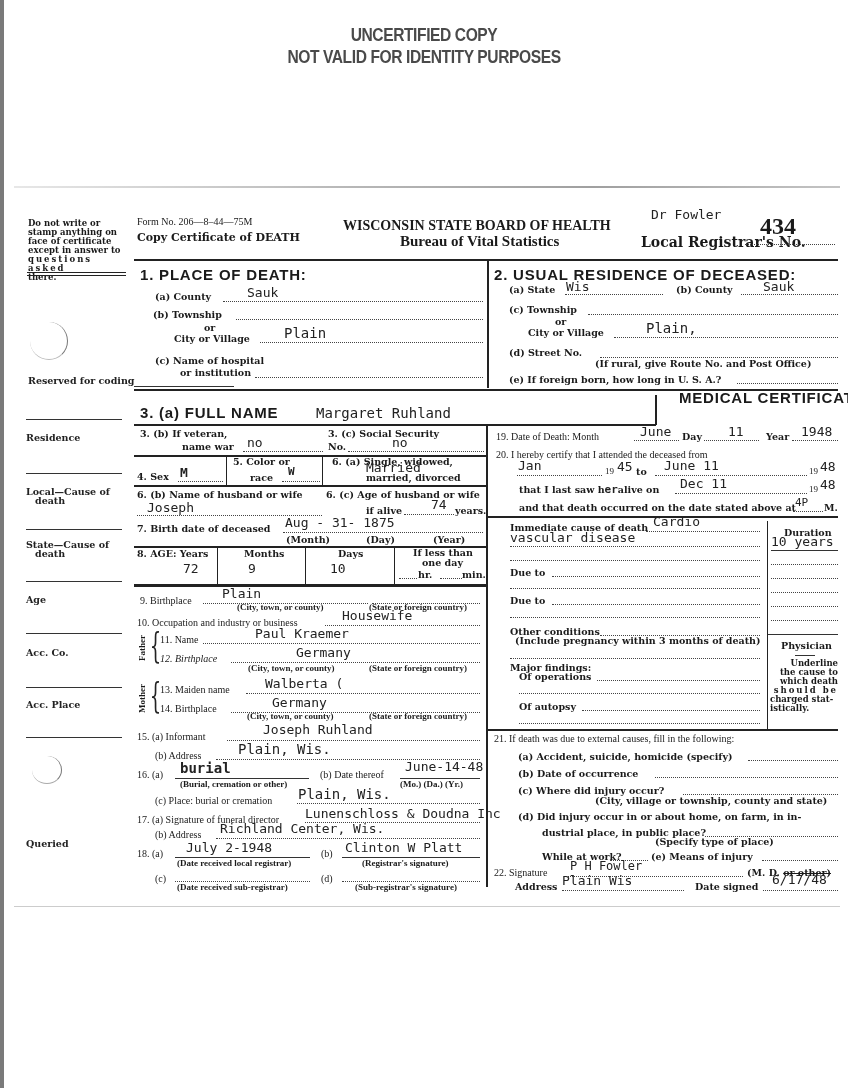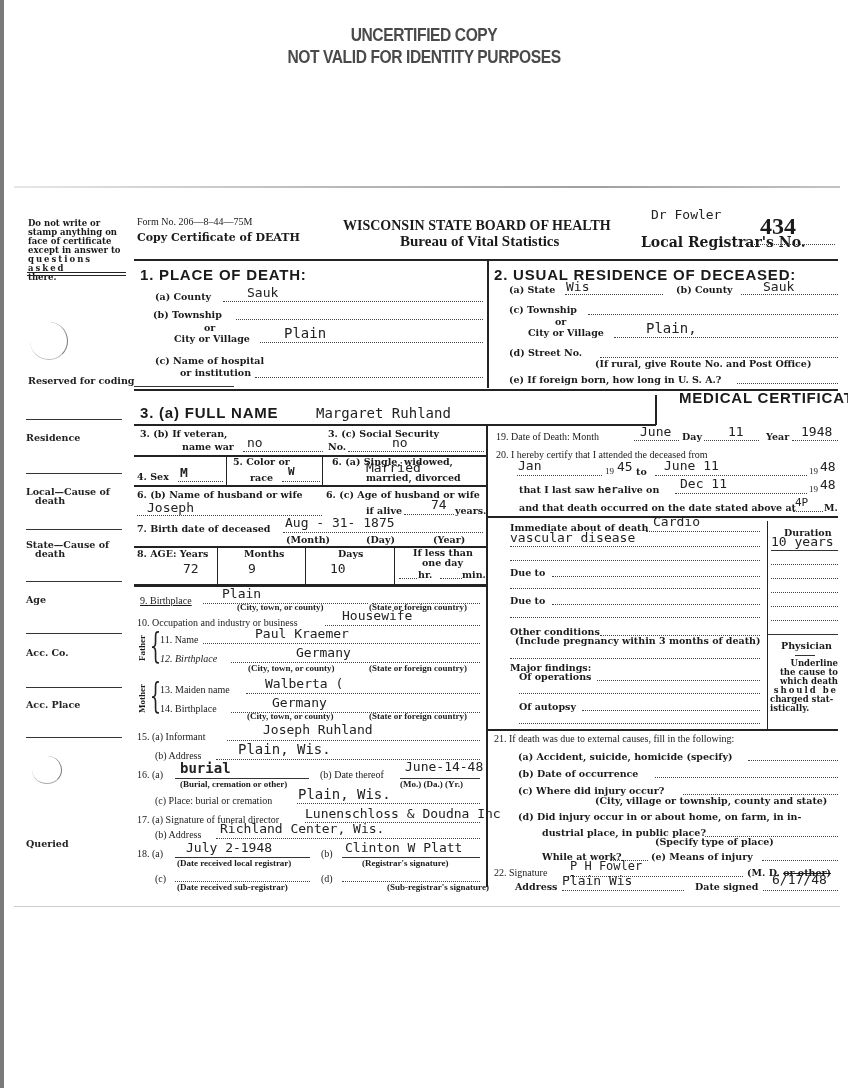--- a/index.html
+++ b/index.html
@@ -181,21 +181,21 @@
 <div class="abs tw" style="left:330px; top:561px;">10</div>
 <div class="vline" style="left:394px; top:547px; height:37px; width:1px;"></div>
 <div class="abs sm" style="left:413px; top:547px;">If less than</div>
 <div class="abs sm" style="left:422px; top:557px;">one day</div>
 <div class="dots" style="left:399px; top:578px; width:18px;"></div>
 <div class="abs sm" style="left:418px; top:569px;">hr.</div>
 <div class="dots" style="left:440px; top:578px; width:22px;"></div>
 <div class="abs sm" style="left:462px; top:569px;">min.</div>
 <div class="hline" style="left:134px; top:584px; width:352px; height:2.5px;"></div>
 
-<div class="abs plain" style="left:140px; top:595px;text-decoration:underline;">9. Birthplace</div>
+<div class="abs plain" style="left:140px; top:595px;">9. Birthplace</div>
 <div class="dots" style="left:203px; top:603px; width:165px;"></div>
 <div class="abs tw" style="left:222px; top:586px;">Plain</div>
 <div class="dots" style="left:372px; top:603px; width:108px;"></div>
 <div class="abs plain-sm" style="left:237px; top:602px; font-weight:bold;">(City, town, or county)</div>
 <div class="abs plain-sm" style="left:369px; top:602px; font-weight:bold;">(State or foreign country)</div>
 
 <div class="abs plain" style="left:137px; top:617px;">10. Occupation and industry or business</div>
 <div class="dots" style="left:325px; top:625px; width:155px;"></div>
 <div class="abs tw" style="left:342px; top:608px;">Housewife</div>
 
@@ -253,21 +253,21 @@
 <div class="abs plain-sm" style="left:177px; top:858px; font-weight:bold;">(Date received local registrar)</div>
 <div class="abs plain" style="left:321px; top:848px;">(b)</div>
 <div class="hline-thin" style="left:342px; top:857px; width:138px;"></div>
 <div class="abs tw" style="left:345px; top:840px;">Clinton W Platt</div>
 <div class="abs plain-sm" style="left:362px; top:858px; font-weight:bold;">(Registrar's signature)</div>
 <div class="abs plain" style="left:155px; top:873px;">(c)</div>
 <div class="dots" style="left:175px; top:881px; width:135px;"></div>
 <div class="abs plain-sm" style="left:177px; top:882px; font-weight:bold;">(Date received sub-registrar)</div>
 <div class="abs plain" style="left:321px; top:873px;">(d)</div>
 <div class="dots" style="left:342px; top:881px; width:138px;"></div>
-<div class="abs plain-sm" style="left:355px; top:882px; font-weight:bold;margin-left:32px;">(Sub-registrar's signature)</div>
+<div class="abs plain-sm" style="left:355px; top:882px; font-weight:bold;">(Sub-registrar's signature)</div>
 
 <div class="abs plain" style="left:496px; top:431px;">19.   Date of Death:  Month</div>
 <div class="dots" style="left:634px; top:440px; width:45px;"></div>
 <div class="abs tw" style="left:640px; top:424px;">June</div>
 <div class="abs sm" style="left:682px; top:431px;">Day</div>
 <div class="dots" style="left:704px; top:440px; width:55px;"></div>
 <div class="abs tw" style="left:728px; top:424px;">11</div>
 <div class="abs sm" style="left:766px; top:431px;">Year</div>
 <div class="dots" style="left:792px; top:440px; width:46px;"></div>
 <div class="abs tw" style="left:801px; top:424px;">1948</div>
@@ -288,21 +288,21 @@
 <div class="abs tw" style="left:680px; top:476px;">Dec 11</div>
 <div class="abs plain-sm" style="left:809px; top:484px;">19</div>
 <div class="abs tw" style="left:820px; top:477px;">48</div>
 
 <div class="abs sm" style="left:519px; top:502px;">and that death occurred on the date stated above at</div>
 <div class="dots" style="left:793px; top:511px; width:30px;"></div>
 <div class="abs tw" style="left:795px; top:496px; font-size:11px;">4P</div>
 <div class="abs sm" style="left:824px; top:502px;">M.</div>
 <div class="hline" style="left:487px; top:516px; width:351px;"></div>
 
-<div class="abs sm" style="left:510px; top:522px;">Immediate about of death</div>
+<div class="abs sm" style="left:510px; top:522px;">Immediate cause of death</div>
 <div class="dots" style="left:646px; top:531px; width:114px;"></div>
 <div class="abs tw" style="left:653px; top:514px;">Cardio</div>
 <div class="dots" style="left:510px; top:546px; width:250px;"></div>
 <div class="abs tw" style="left:510px; top:530px;">vascular disease</div>
 <div class="dots" style="left:510px; top:560px; width:250px;"></div>
 <div class="abs sm" style="left:510px; top:567px;">Due to</div>
 <div class="dots" style="left:552px; top:576px; width:208px;"></div>
 <div class="dots" style="left:510px; top:588px; width:250px;"></div>
 <div class="abs sm" style="left:510px; top:595px;">Due to</div>
 <div class="dots" style="left:552px; top:604px; width:208px;"></div>

